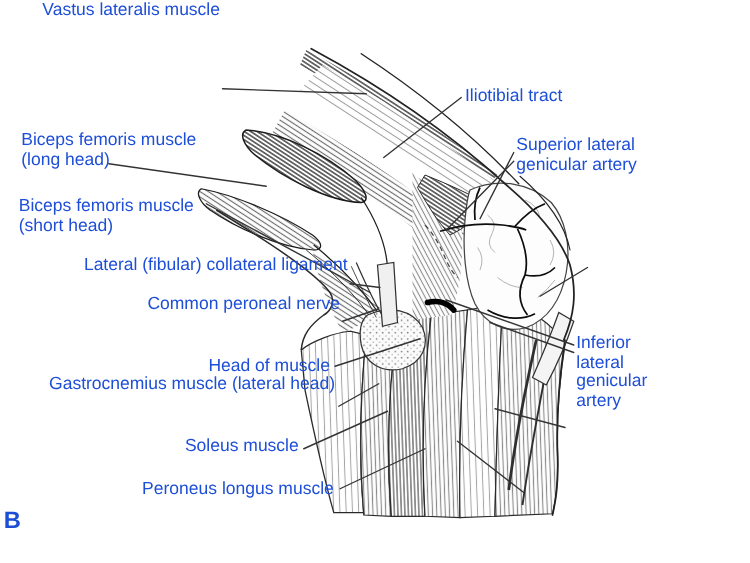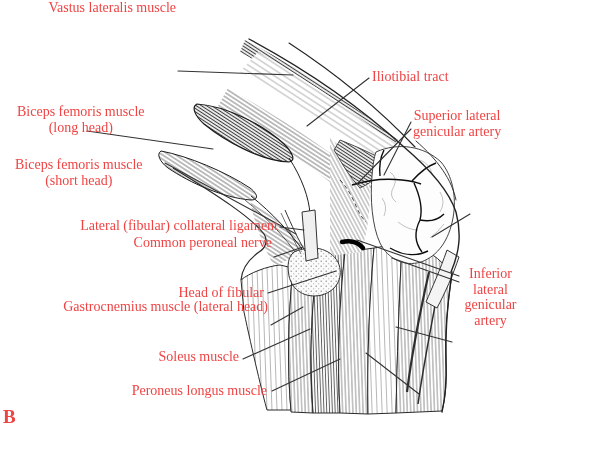--- a/index.html
+++ b/index.html
@@ -1,19 +1,19 @@
 <!DOCTYPE html>
 <html><head>
 <meta charset="utf-8">
 <style>
   html,body{margin:0;padding:0;background:#fff;}
   .canvas{position:relative;width:520px;height:450px;background:#ffffff;overflow:hidden;
-          font-family:Liberation Serif, serif;color:#ef4444;}
+          font-family:Liberation Sans, sans-serif;color:#1d4ed8;}
   .canvas svg{position:absolute;left:0;top:0;}
-  .lbl{position:absolute;font-size:14px;line-height:15.5px;white-space:pre-line;letter-spacing:0px;text-align:center;}
+  .lbl{position:absolute;font-size:14px;line-height:15.5px;white-space:pre-line;letter-spacing:0px;}
   .r{text-align:right;}
   .panel{position:absolute;font-size:19px;font-weight:bold;line-height:19px;}
 </style>
 </head>
 <body>
 
 <div class="canvas">
 
   <svg width="600" height="450" viewBox="0 0 600 450">
     <defs>
@@ -139,23 +139,23 @@
       <line x1="452" y1="342" x2="396" y2="327"></line>
       <line x1="419" y1="394" x2="366" y2="353"></line>
     </g>
   </svg>
 
   <div class="lbl r" style="left:0;top:64;width:176px">Vastus lateralis muscle</div>
   <div class="lbl" style="left:17px;top:104px">Biceps femoris muscle
 (long head)</div>
   <div class="lbl" style="left:15px;top:157px">Biceps femoris muscle
 (short head)</div>
-  <div class="lbl r" style="left:0;top:218px;width:278px">Lateral (fibular) collateral ligament</div>
+  <div class="lbl r" style="left:0;top:204px;width:278px">Lateral (fibular) collateral ligament</div>
   <div class="lbl r" style="left:0;top:235px;width:272px">Common peroneal nerve</div>
-  <div class="lbl r" style="left:0;top:285px;width:264px">Head of fibular</div>
+  <div class="lbl r" style="left:0;top:285px;width:264px">Head of muscle</div>
   <div class="lbl r" style="left:0;top:299px;width:268px">Gastrocnemius muscle (lateral head)</div>
   <div class="lbl r" style="left:0;top:383px;width:267px">Peroneus longus muscle</div>
   <div class="lbl r" style="left:0;top:349px;width:239px">Soleus muscle</div>
 
   <div class="lbl" style="left:372px;top:69px">Iliotibial tract</div>
   <div class="lbl" style="left:413px;top:108px">Superior lateral
 genicular artery</div>
   <div class="lbl" style="left:461px;top:266px">Inferior lateral
 genicular artery</div>
 

